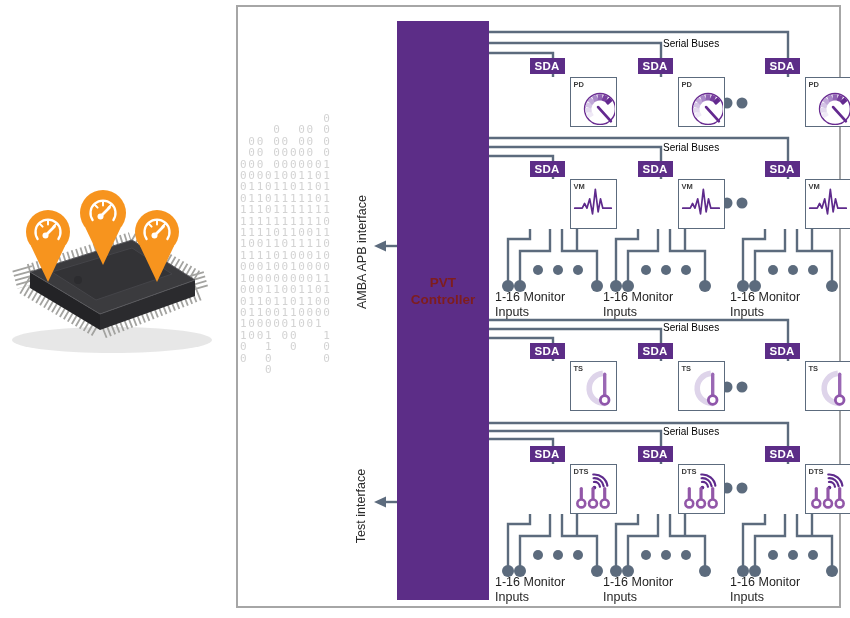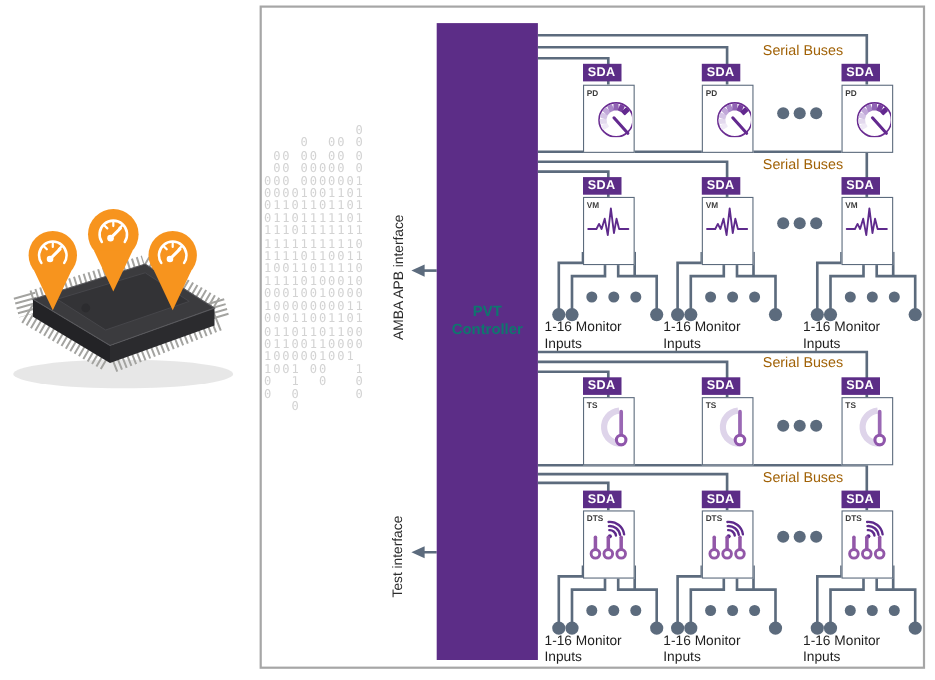--- a/index.html
+++ b/index.html
@@ -8,38 +8,38 @@
   
   .frame{position:absolute;left:236px;top:5px;width:601px;height:599px;
          border:2.5px solid #a6a6a6;background:#ffffff;}
   
   .binary{position:absolute;left:240px;top:113px;margin:0;
           font-family:"DejaVu Sans Mono",monospace;font-size:11px;line-height:11.4px;
           letter-spacing:1.7px;color:#d3d3d3;white-space:pre;}
   
   .pvt{position:absolute;left:397px;top:21px;width:92px;height:579px;background:#5c2d87;}
   .pvt-label{position:absolute;left:397px;top:274px;width:92px;text-align:center;
-             color:#0f766e;font-weight:bold;font-size:13.5px;line-height:17px;}
+             color:#7f1d1d;font-weight:bold;font-size:13.5px;line-height:17px;}
   
   .iface{position:absolute;width:150px;height:16px;text-align:center;font-size:12.5px;
          font-weight:500;color:#2b2b2b;transform:rotate(-90deg);}
   .iface.amba{left:288px;top:244px;}
   .iface.test{left:287px;top:498px;}
   
   .wires{position:absolute;left:0;top:0;pointer-events:none;}
   
-  .sbuses{position:absolute;left:663px;width:134px;text-align:center;font-size:13px;
-          font-weight:500;color:#a16207;}
+  .sbuses{position:absolute;left:663px;width:134px;text-align:left;font-size:10px;
+          font-weight:500;color:#000000;}
   
   .sda{position:absolute;width:35px;height:15.5px;background:#5c2d87;color:#ffffff;
        font-weight:bold;font-size:11.5px;display:flex;align-items:center;justify-content:center;
        letter-spacing:.3px;}
   
-  .sbox{position:absolute;width:47px;height:62px;background:#ffffff;
-        border:1.6px solid #5c6b7d;box-sizing:border-box;overflow:hidden;}
+  .sbox{position:absolute;width:47px;height:50px;background:#ffffff;
+        border:1.6px solid #5c6b7d;box-sizing:border-box;overflow:hidden;margin-left:40px;}
   .sbox .tag{position:absolute;left:3px;top:2px;font-size:7.5px;font-weight:bold;color:#3c3c3c;z-index:2;}
   .sbox .ic{position:absolute;left:0;top:0;width:44px;height:47px;}
   
   .mlabel{position:absolute;width:120px;font-size:12.5px;font-weight:500;
           color:#1f1f1f;line-height:14.5px;}
   .chip-art{position:absolute;left:0;top:168px;}
 </style>
 </head>
 <body>
 

